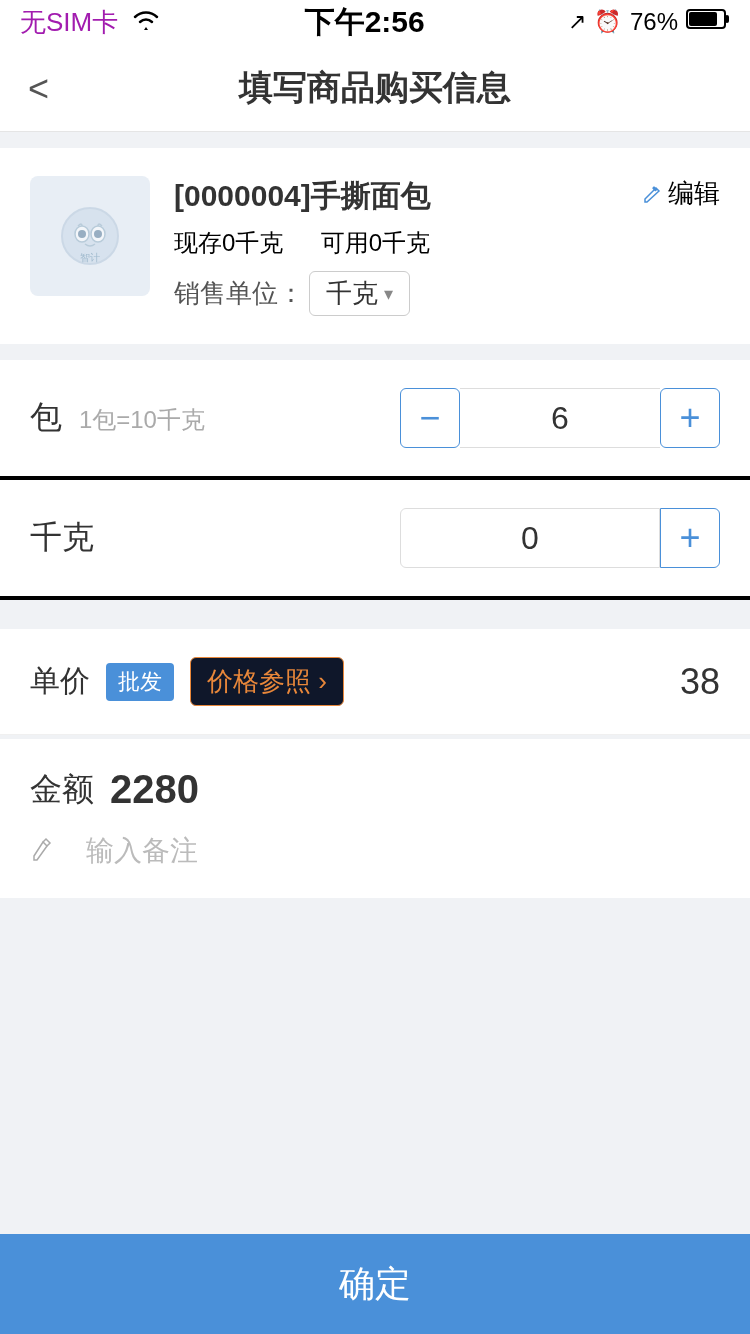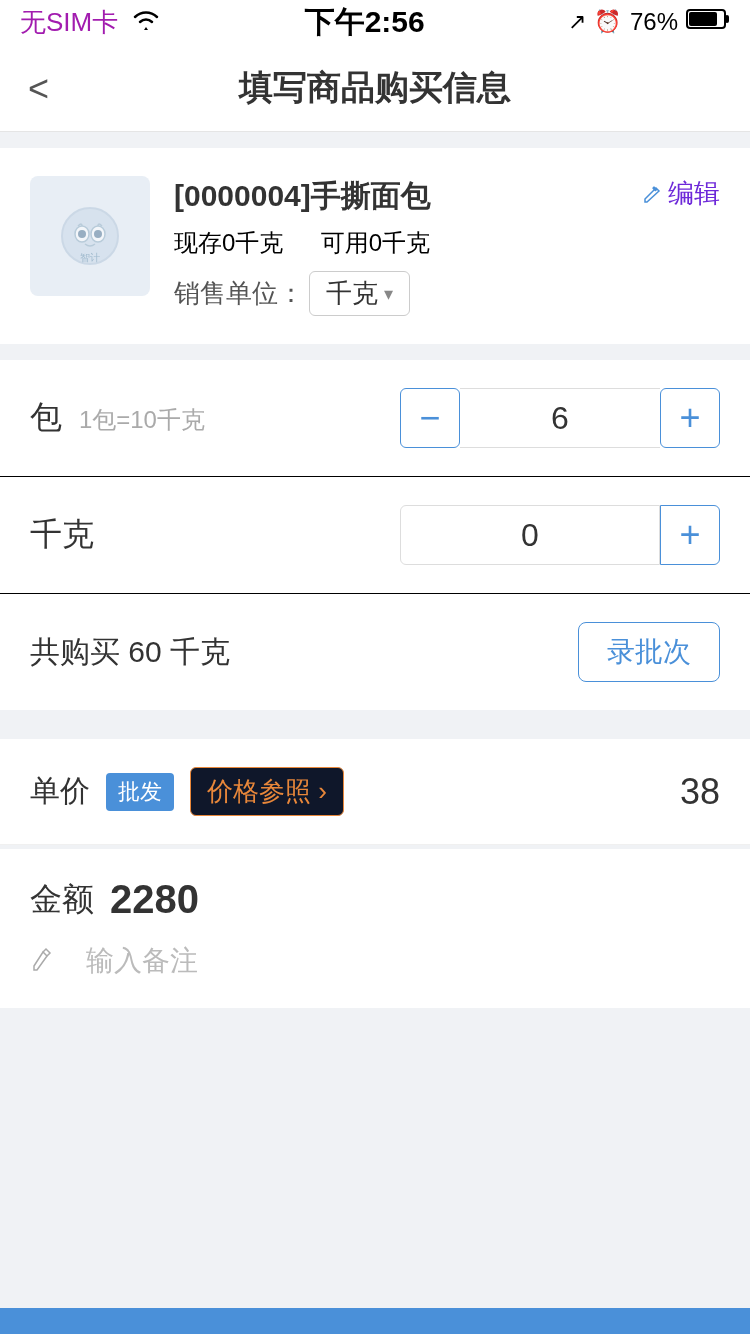--- a/index.html
+++ b/index.html
@@ -154,21 +154,21 @@
     }
 
     
     .input-section {
       background: #fff;
     }
     .input-row {
       display: flex;
       align-items: center;
       padding: 28px 30px;
-      border-bottom: 1px solid #000000;
+      border-bottom: 4px solid #000000;
       gap: 20px;
     }
     .input-label {
       font-size: 32px;
       color: #333;
       flex: 1;
     }
     .input-sublabel {
       font-size: 24px;
       color: #aaa;
@@ -388,21 +388,21 @@
       </svg>
     </div>
     <div class="product-info">
       <div class="product-title-row">
         <span class="product-name">[0000004]手撕面包</span>
         <span class="edit-btn">
           <svg width="22" height="22" viewBox="0 0 22 22" fill="none">
             <path d="M3 16L14 5l3 3L5 19H3v-3z" stroke="#4a90d9" stroke-width="1.5" fill="none"></path>
             <rect x="12" y="3" width="5" height="3" rx="1" transform="rotate(45 12 3)" fill="#4a90d9"></rect>
           </svg>
-          <span style="color:#6d28d9;font-size:26px;">编辑</span>
+          <span style="color:#000000;font-size:26px;">编辑</span>
         </span>
       </div>
       <div class="product-stock">
         <span>现存0千克</span>
         <span>　</span>
         <span>可用0千克</span>
       </div>
       <div class="product-unit-row">
         <span class="unit-label">销售单位：</span>
         <div class="unit-select">
@@ -430,30 +430,20 @@
 
     <div class="input-row">
       <span class="input-label">千克</span>
       <div class="quantity-control">
         <input class="qty-input-only" type="text" value="0" style="">
         <button class="qty-btn" style="border-radius:0 6px 6px 0;">+</button>
       </div>
     </div>
   </div>
 
-  <div class="total-row">
-    <span class="total-text">
-      <span>共购买</span>
-      <span> </span>
-      <span>60</span>
-      <span> </span>
-      <span>千克</span>
-    </span>
-    <button class="batch-btn">录批次</button>
-  </div>
 
   <div class="divider"></div>
 
   <div class="price-row">
     <span class="price-label">单价</span>
     <span class="price-badge">批发</span>
     <button class="price-ref-btn">价格参照 ›</button>
     <span class="price-value">38</span>
   </div>
 

